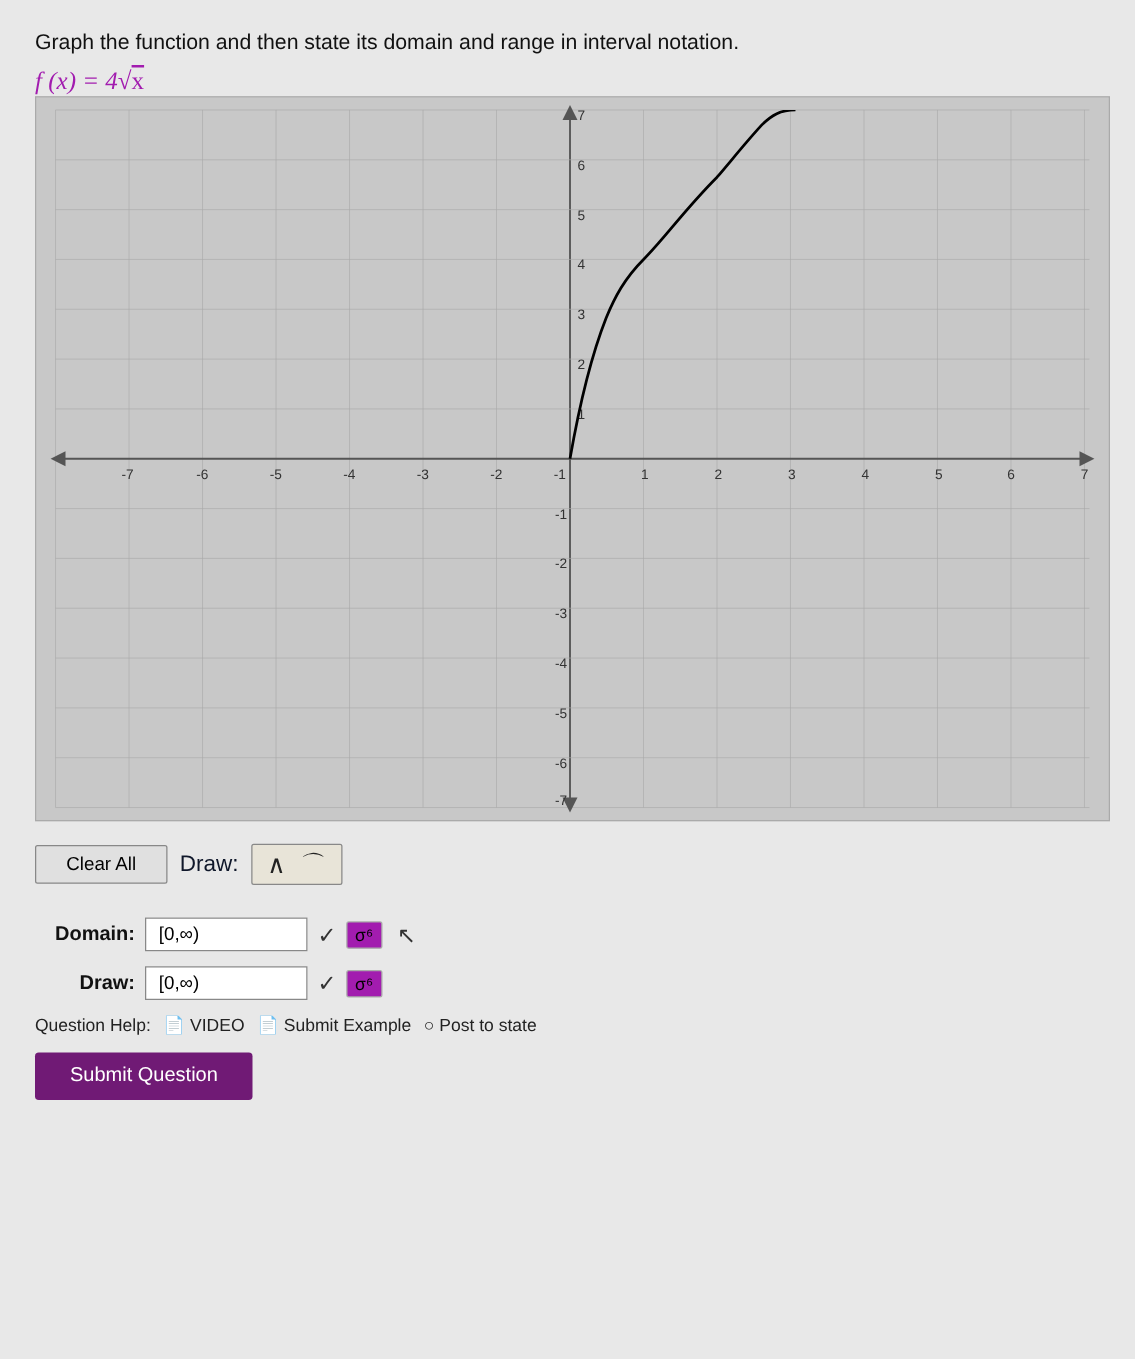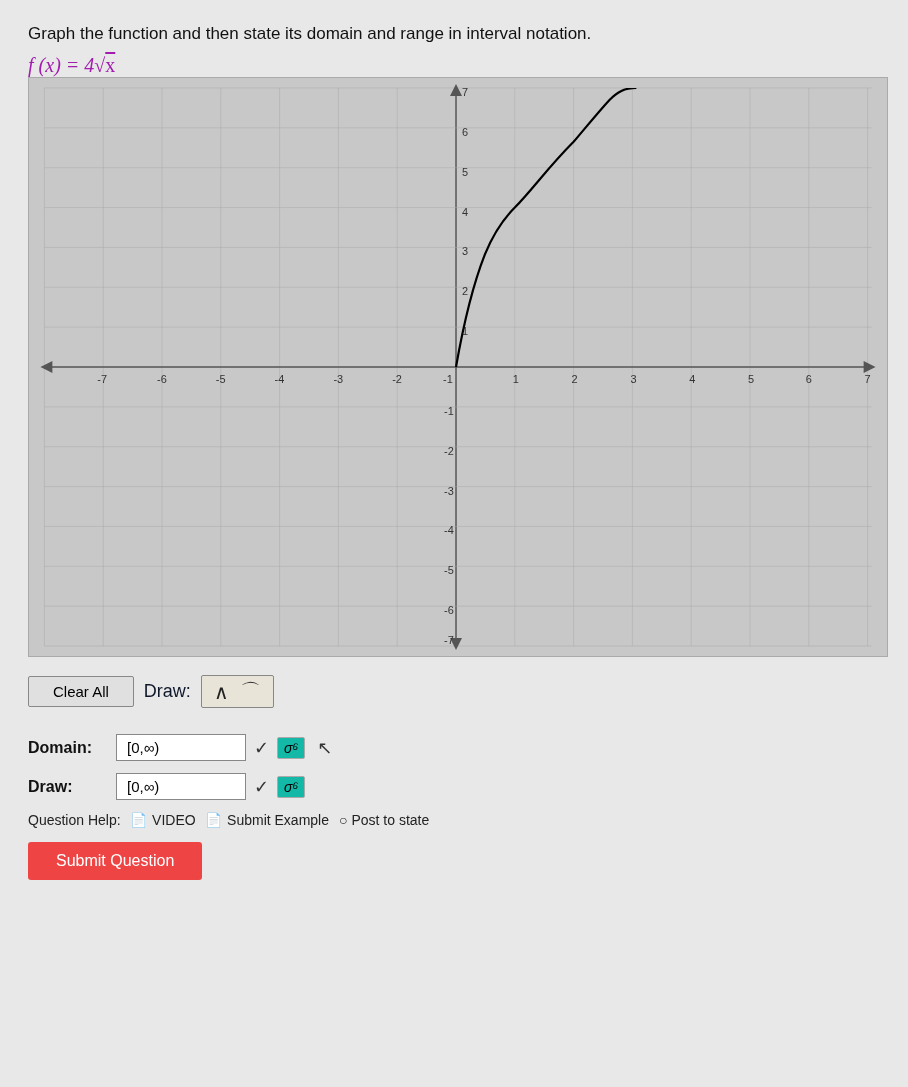--- a/index.html
+++ b/index.html
@@ -88,41 +88,41 @@
       align-items: center;
       margin-bottom: 12px;
       font-size: 16px;
       font-family: Arial, sans-serif;
       gap: 8px;
     }
     .answer-row-label {
       font-weight: bold;
       min-width: 80px;
       color: #111;
+      text-align: right;
     }
     .answer-box {
       border: 1px solid #888;
       background: #fff;
       padding: 4px 10px;
       font-size: 15px;
       min-width: 130px;
       font-family: Arial, sans-serif;
     }
     .check-icon {
       color: #333;
       font-size: 18px;
     }
     .sigma-icon {
       border: 1px solid #aaa;
-      background: #14b8a6;
+      background: #a21caf;
       font-size: 14px;
       padding: 2px 6px;
       cursor: pointer;
       border-radius: 2px;
-      font-style: italic;
     }
     .arrow-icon {
       font-size: 18px;
       color: #333;
       margin-left: 4px;
     }
     .question-help {
       font-size: 14px;
       font-family: Arial, sans-serif;
       color: #222;
@@ -136,21 +136,21 @@
       align-items: center;
       gap: 4px;
       cursor: pointer;
       color: #222;
       text-decoration: none;
     }
     .help-icon {
       font-size: 14px;
     }
     .submit-btn {
-      background: #ef4444;
+      background: #701a75;
       color: #fff;
       border: none;
       padding: 10px 28px;
       font-size: 16px;
       font-family: Arial, sans-serif;
       cursor: pointer;
       border-radius: 3px;
     }
     .grid-line { stroke: #aaa; stroke-width: 0.5; }
     .axis-line { stroke: #555; stroke-width: 1.5; }

